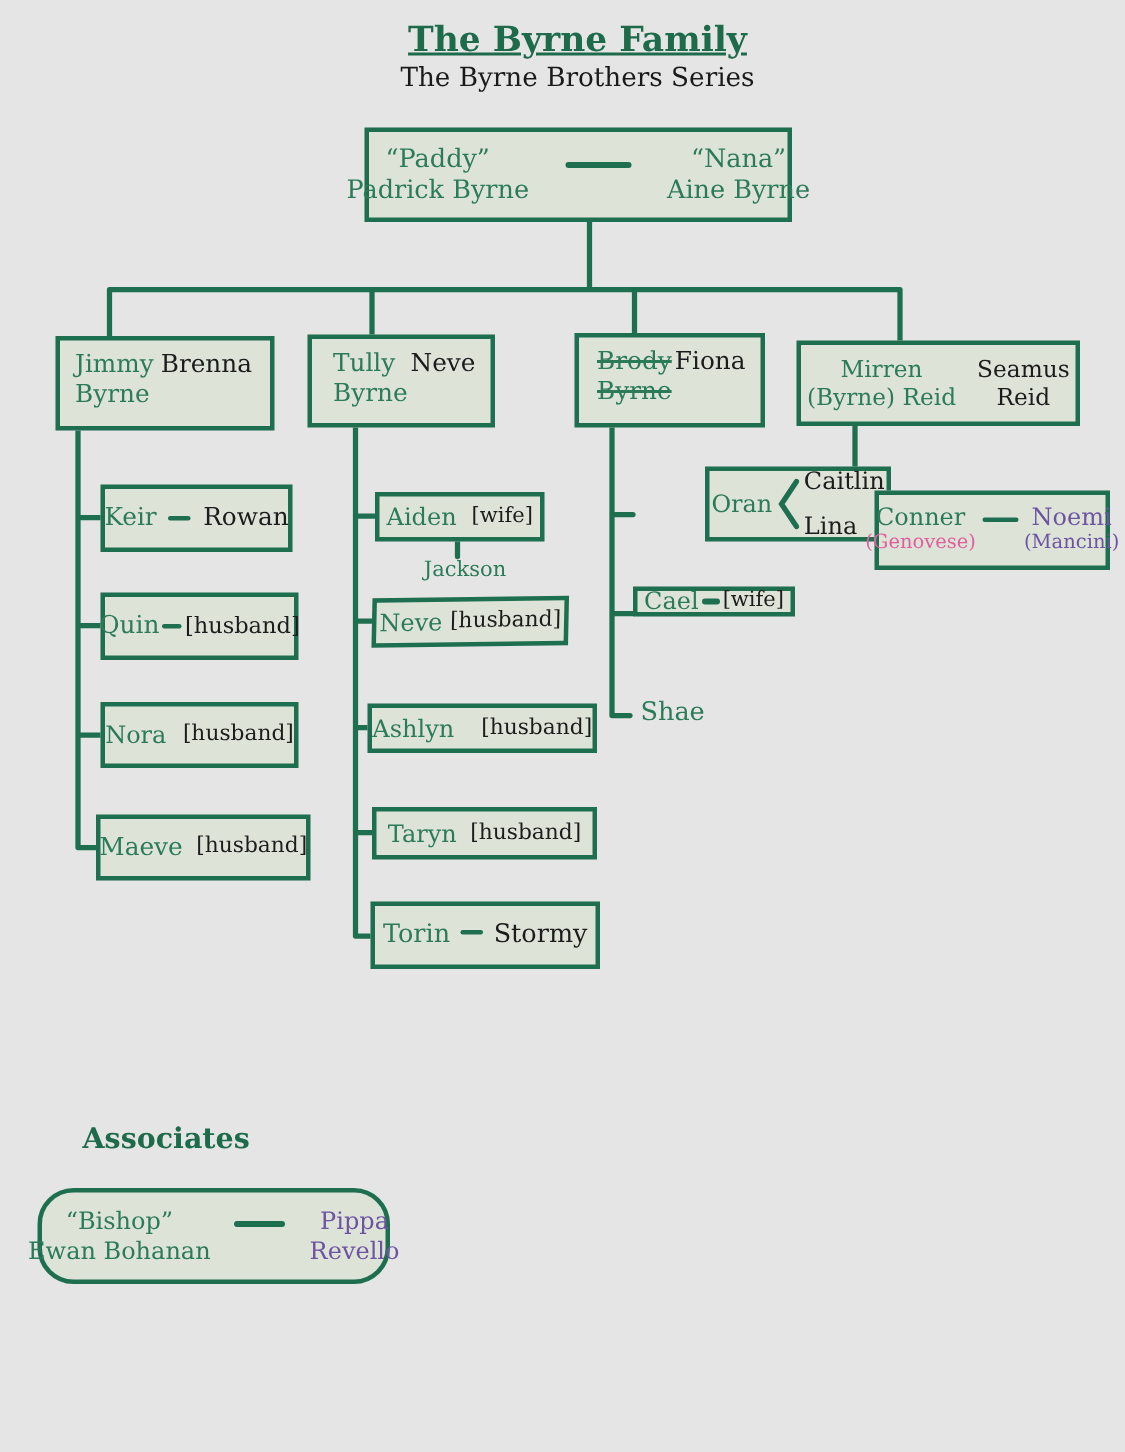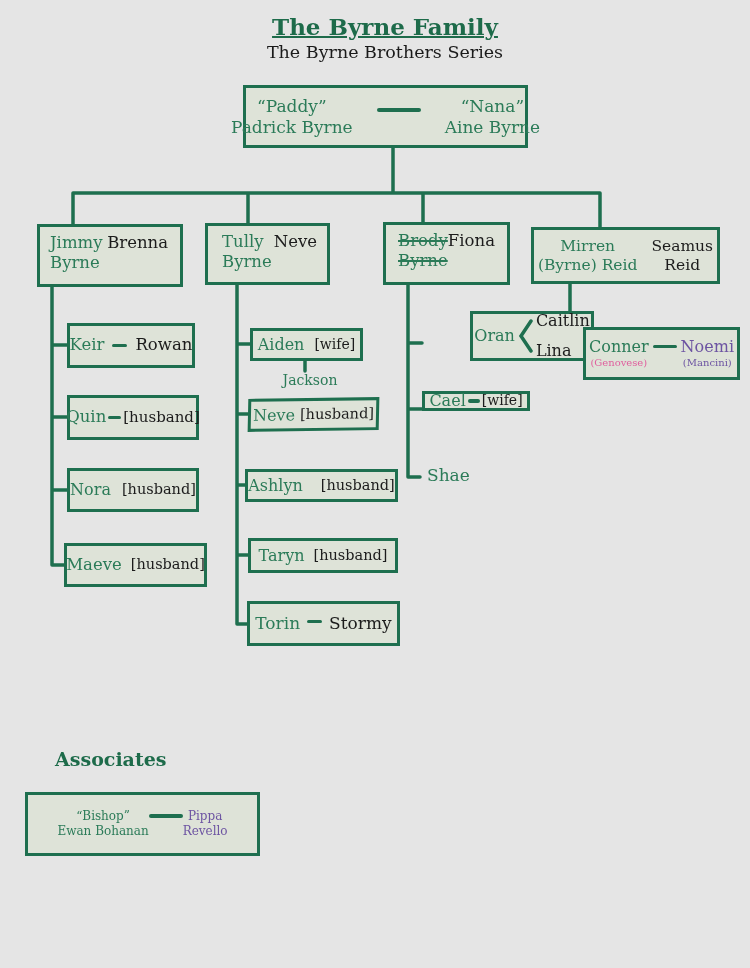--- a/index.html
+++ b/index.html
@@ -16,21 +16,21 @@
   .black{color:#1c1c1c;}
   .pink{color:#e0609e;}
   .purple{color:#6d54a2;}
   .struck{text-decoration:line-through; text-decoration-thickness:2px;}
   .dash{background:#1e6f4f; height:4px; border-radius:2px; flex:0 0 auto;}
   .ctr{text-align:center;}
   #title{left:20px; top:13px; width:730px; text-align:center; font-size:23px; font-weight:bold;
          text-decoration:underline; text-decoration-thickness:2px; color:#1d6b4a;}
   #subtitle{left:20px; top:42px; width:730px; text-align:center; font-size:17.5px; color:#1a1a1a;}
   svg.lines{position:absolute; left:0; top:0; pointer-events:none;}
-  .tiny{font-size:10px; line-height:1.3;}
+  .tiny{font-size:13px; line-height:1.3;}
 </style>
 </head>
 <body>
 
 <div id="canvas">
 
   <div id="title" class="abs">The Byrne Family</div>
   <div id="subtitle" class="abs">The Byrne Brothers Series</div>
 
   <svg class="lines" width="750" height="968">
@@ -65,21 +65,21 @@
   </div>
 
   <div class="box" style="left:205px; top:223px; width:125px; height:62px; align-items:flex-start; justify-content:space-between; padding:6px 10px 0 14px; font-size:16.5px;">
     <div class="green">
       <div>Tully</div>
       <div>Byrne</div>
     </div>
     <div class="black">Neve</div>
   </div>
 
-  <div class="box" style="left:383px; top:222px; width:127px; height:63px; align-items:flex-start; justify-content:flex-start; padding:6px 10px 4px 12px; font-size:16.5px;">
+  <div class="box" style="left:383px; top:222px; width:127px; height:63px; align-items:flex-start; justify-content:space-between; padding:6px 10px 4px 12px; font-size:16.5px;">
     <div class="green struck">
       <div>Brody</div>
       <div>Byrne</div>
     </div>
     <div class="black">Fiona</div>
   </div>
 
   <div class="box" style="left:67px; top:323px; width:128px; height:45px; gap:8px; font-size:16.5px;">
     <span class="green">Keir</span>
     <span class="dash" style="width:15px; height:3.5px;"></span>
@@ -166,21 +166,21 @@
     </span>
     <span class="dash" style="width:24px; height:3.5px; margin-top:-14px;"></span>
     <span class="ctr" style="line-height:1.15;">
       <span class="purple" style="font-size:16px; display:block;">Noemi</span>
       <span class="purple tiny" style="display:block;">(Mancini)</span>
     </span>
   </div>
 
   <div class="abs dkgreen" style="left:55px; top:748px; font-size:19px; font-weight:bold;">Associates</div>
 
-  <div class="box" style="left:25px; top:792px; width:235px; height:64px; font-size:12px;">
+  <div class="box" style="left:25px; top:792px; width:235px; height:64px; gap:16px; font-size:16px;border-radius:24px;">
     <div class="ctr green">
       <div>“Bishop”</div>
       <div>Ewan Bohanan</div>
     </div>
     <div class="dash" style="width:34px; margin-top:-16px;"></div>
     <div class="ctr purple">
       <div>Pippa</div>
       <div>Revello</div>
     </div>
   </div>

